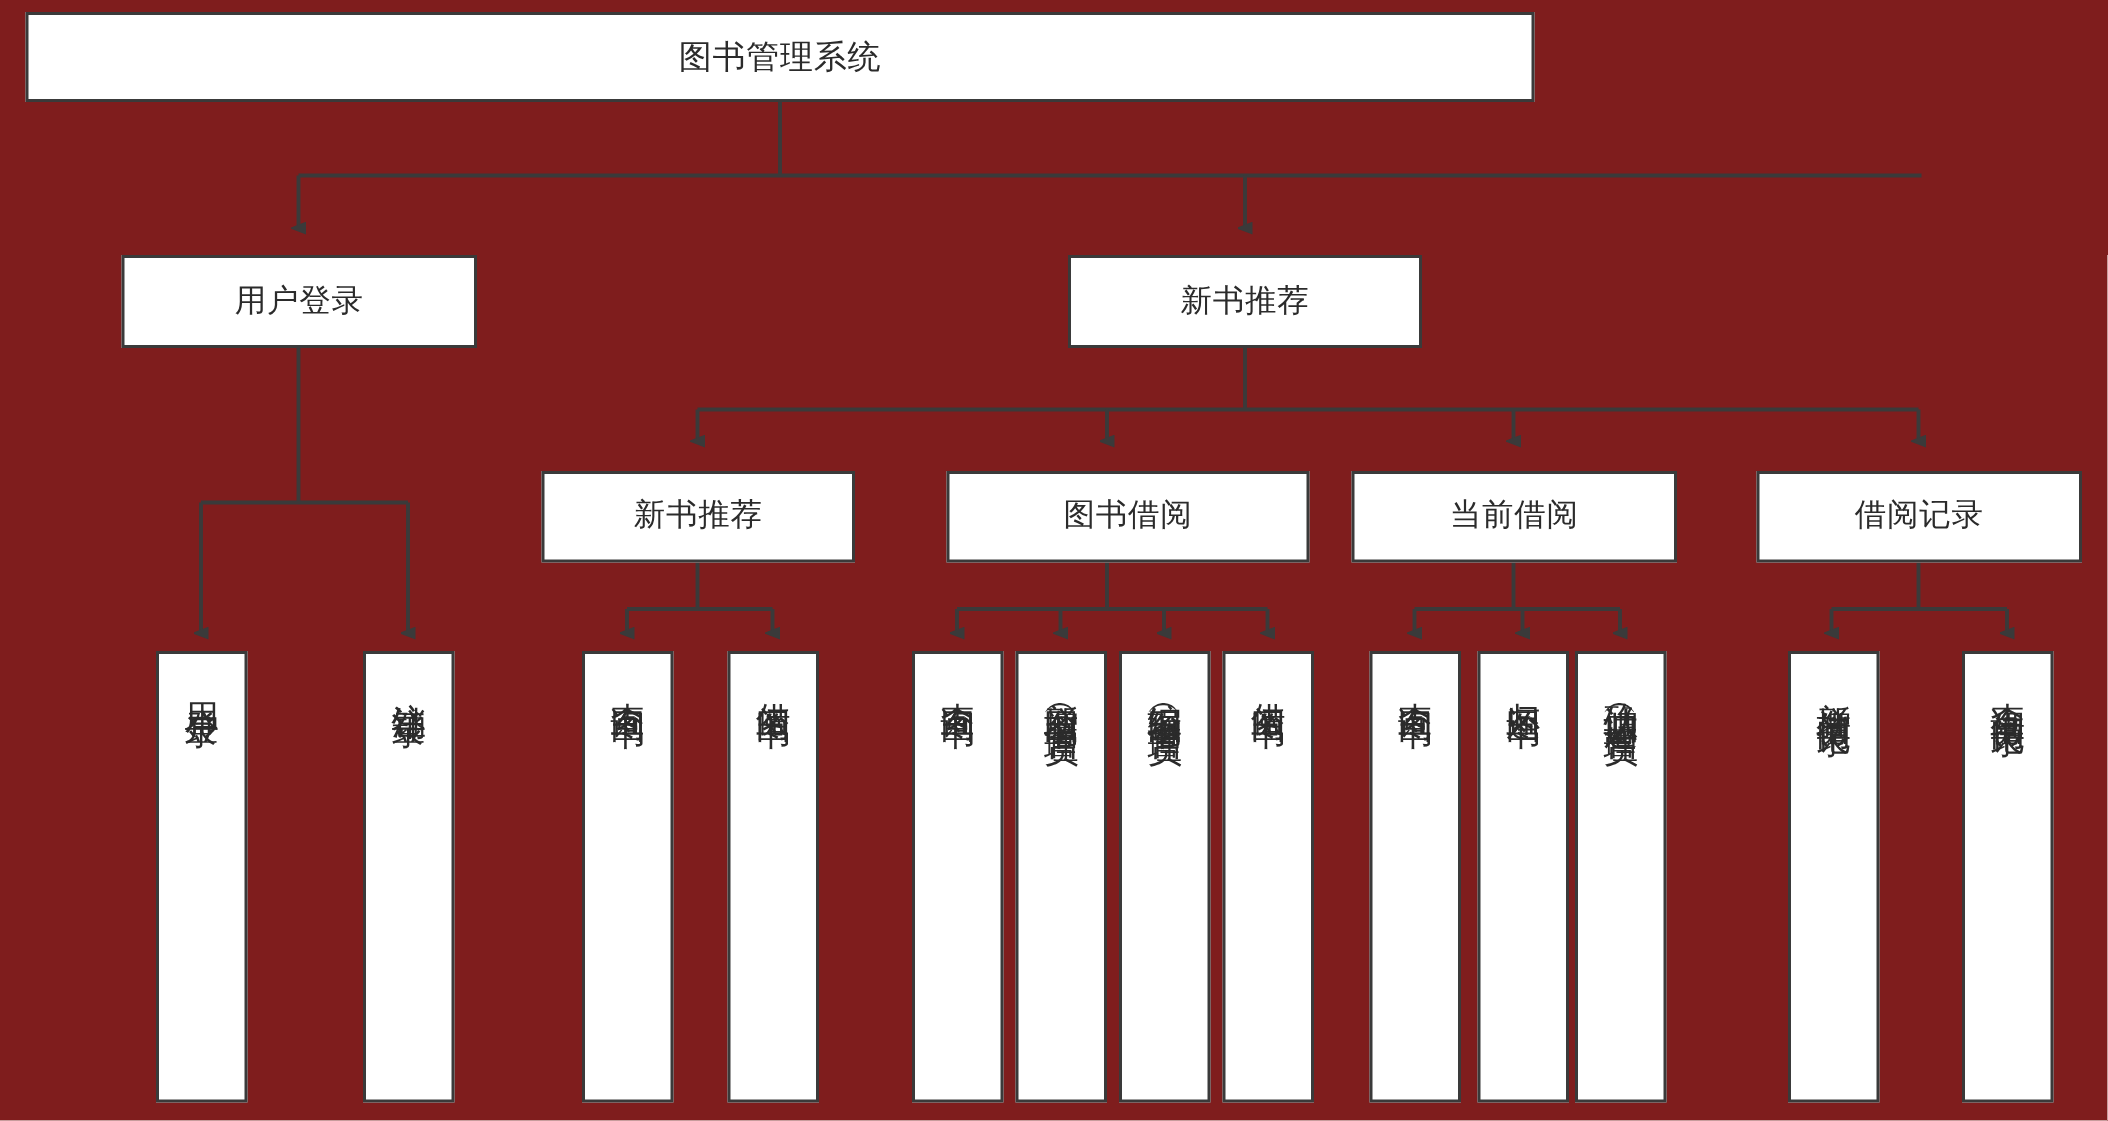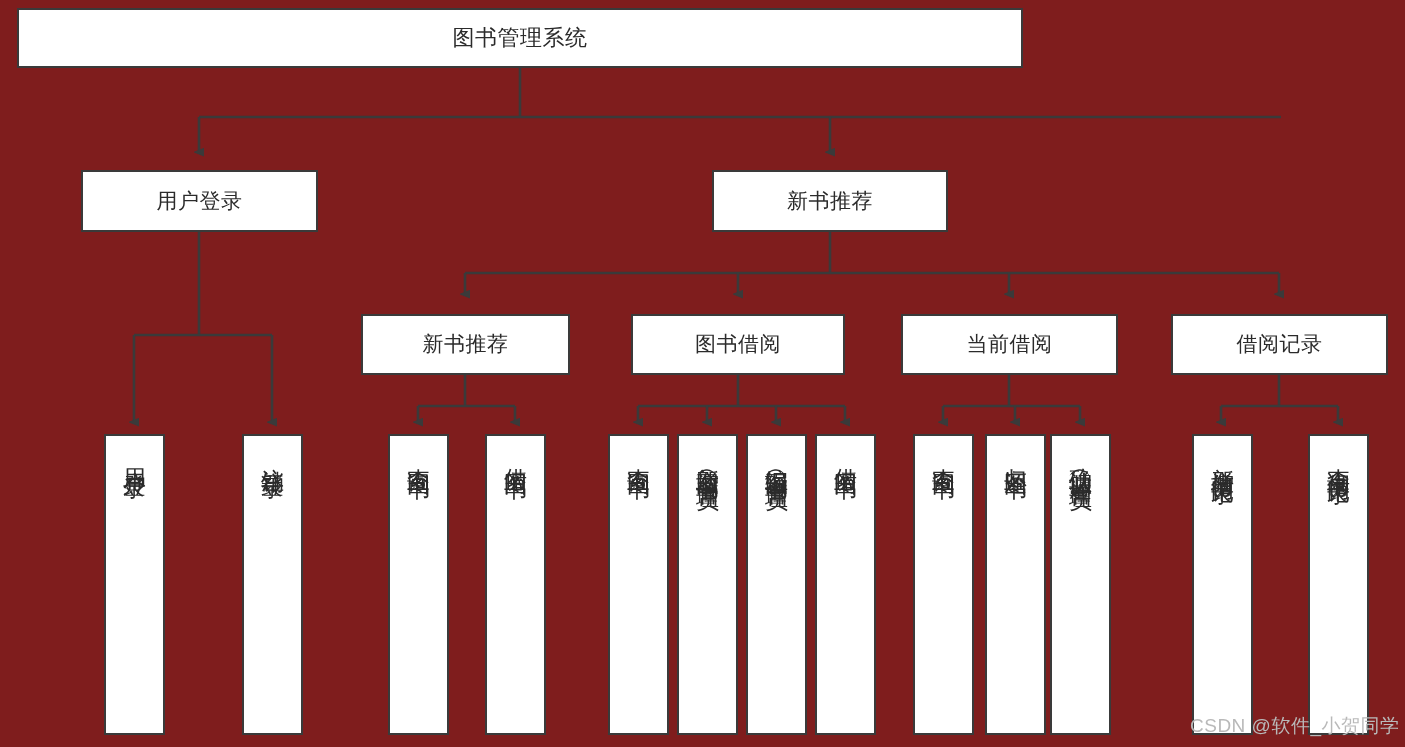--- a/index.html
+++ b/index.html
@@ -139,21 +139,21 @@
   </div>
 
   <div class="node horiz" style="left:712px; top:170px; width:236px; height:62px;">
     <span class="node-label">新书推荐</span>
   </div>
 
   <div class="node horiz" style="left:361px; top:314px; width:209px; height:61px;">
     <span class="node-label">新书推荐</span>
   </div>
 
-  <div class="node horiz" style="left:631px; top:314px; width:214px; height:61px;">
+  <div class="node horiz" style="left:631px; top:314px; width:242px; height:61px;">
     <span class="node-label">图书借阅</span>
   </div>
 
   <div class="node horiz" style="left:1171px; top:314px; width:217px; height:61px;">
     <span class="node-label">借阅记录</span>
   </div>
 
   <div class="node horiz" style="left:901px; top:314px; width:217px; height:61px;">
     <span class="node-label">当前借阅</span>
   </div>
@@ -203,15 +203,14 @@
   </div>
 
   <div class="node vert" style="left:1192px; top:434px; width:61px; height:301px;">
     <span class="node-label">新增借阅记录</span>
   </div>
 
   <div class="node vert" style="left:1308px; top:434px; width:61px; height:301px;">
     <span class="node-label">查询借阅记录</span>
   </div>
 
-  <div class="watermark" style="left:1190px; top:713px;">CSDN @软件_小贺同学</div>
 
 </div>
 
 </body></html>

